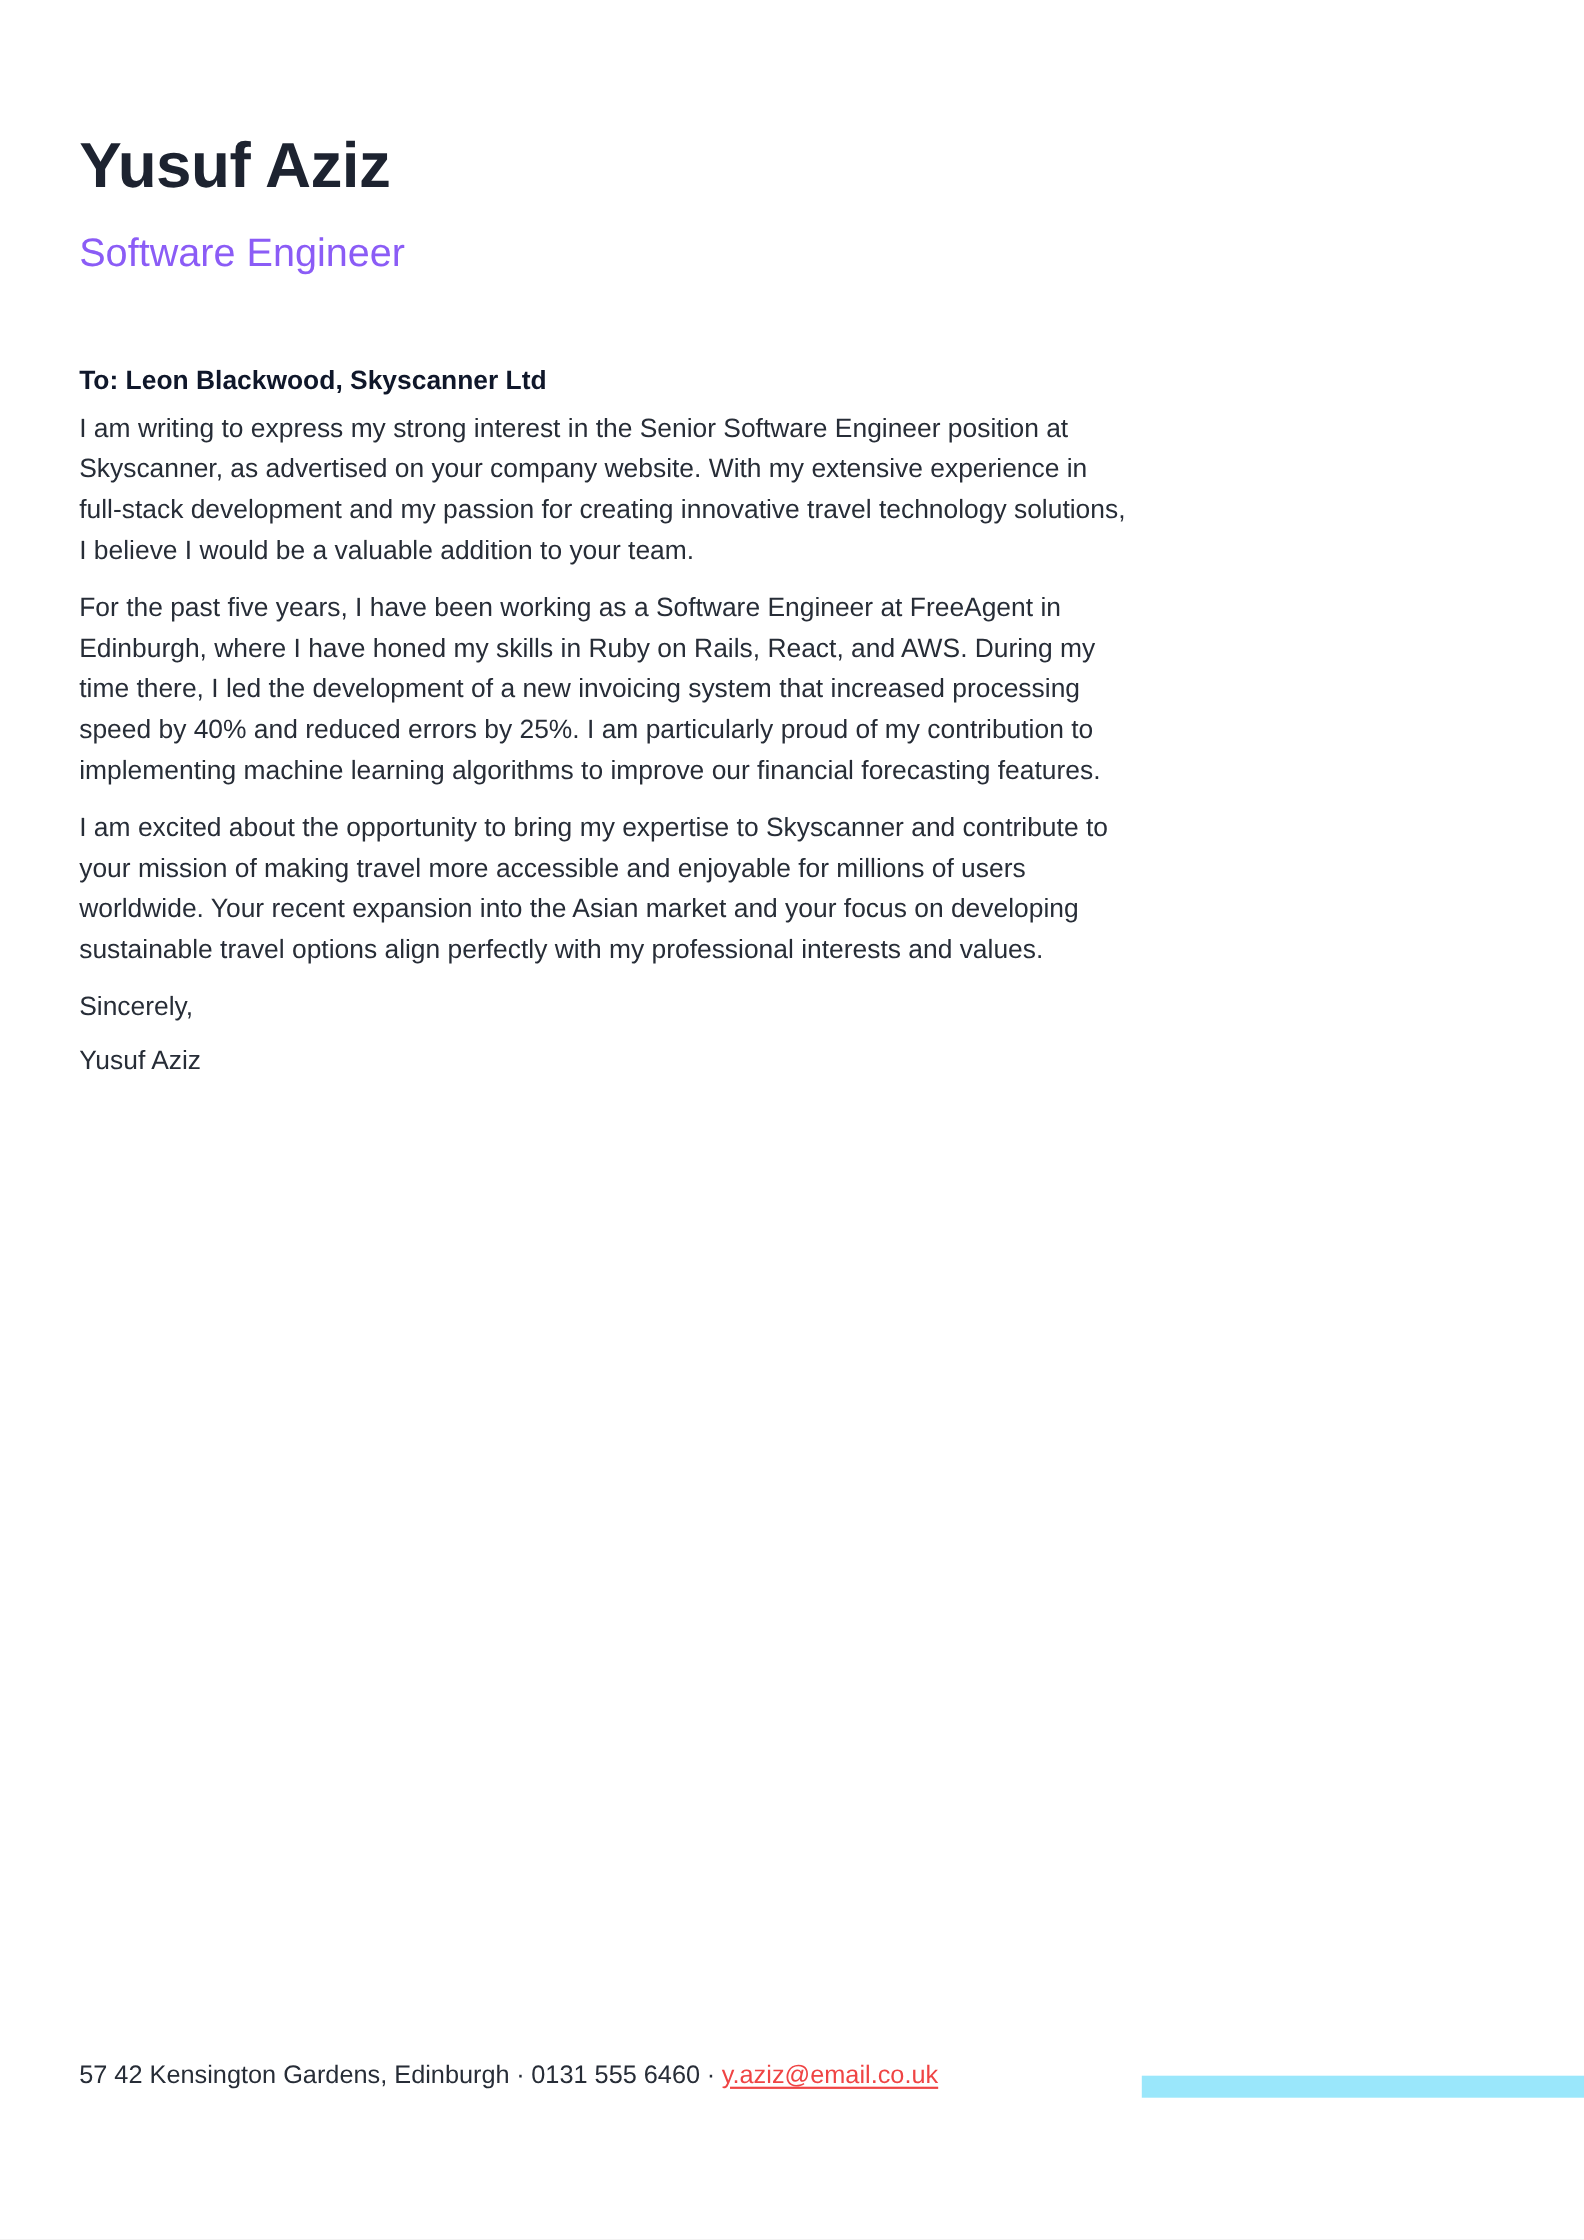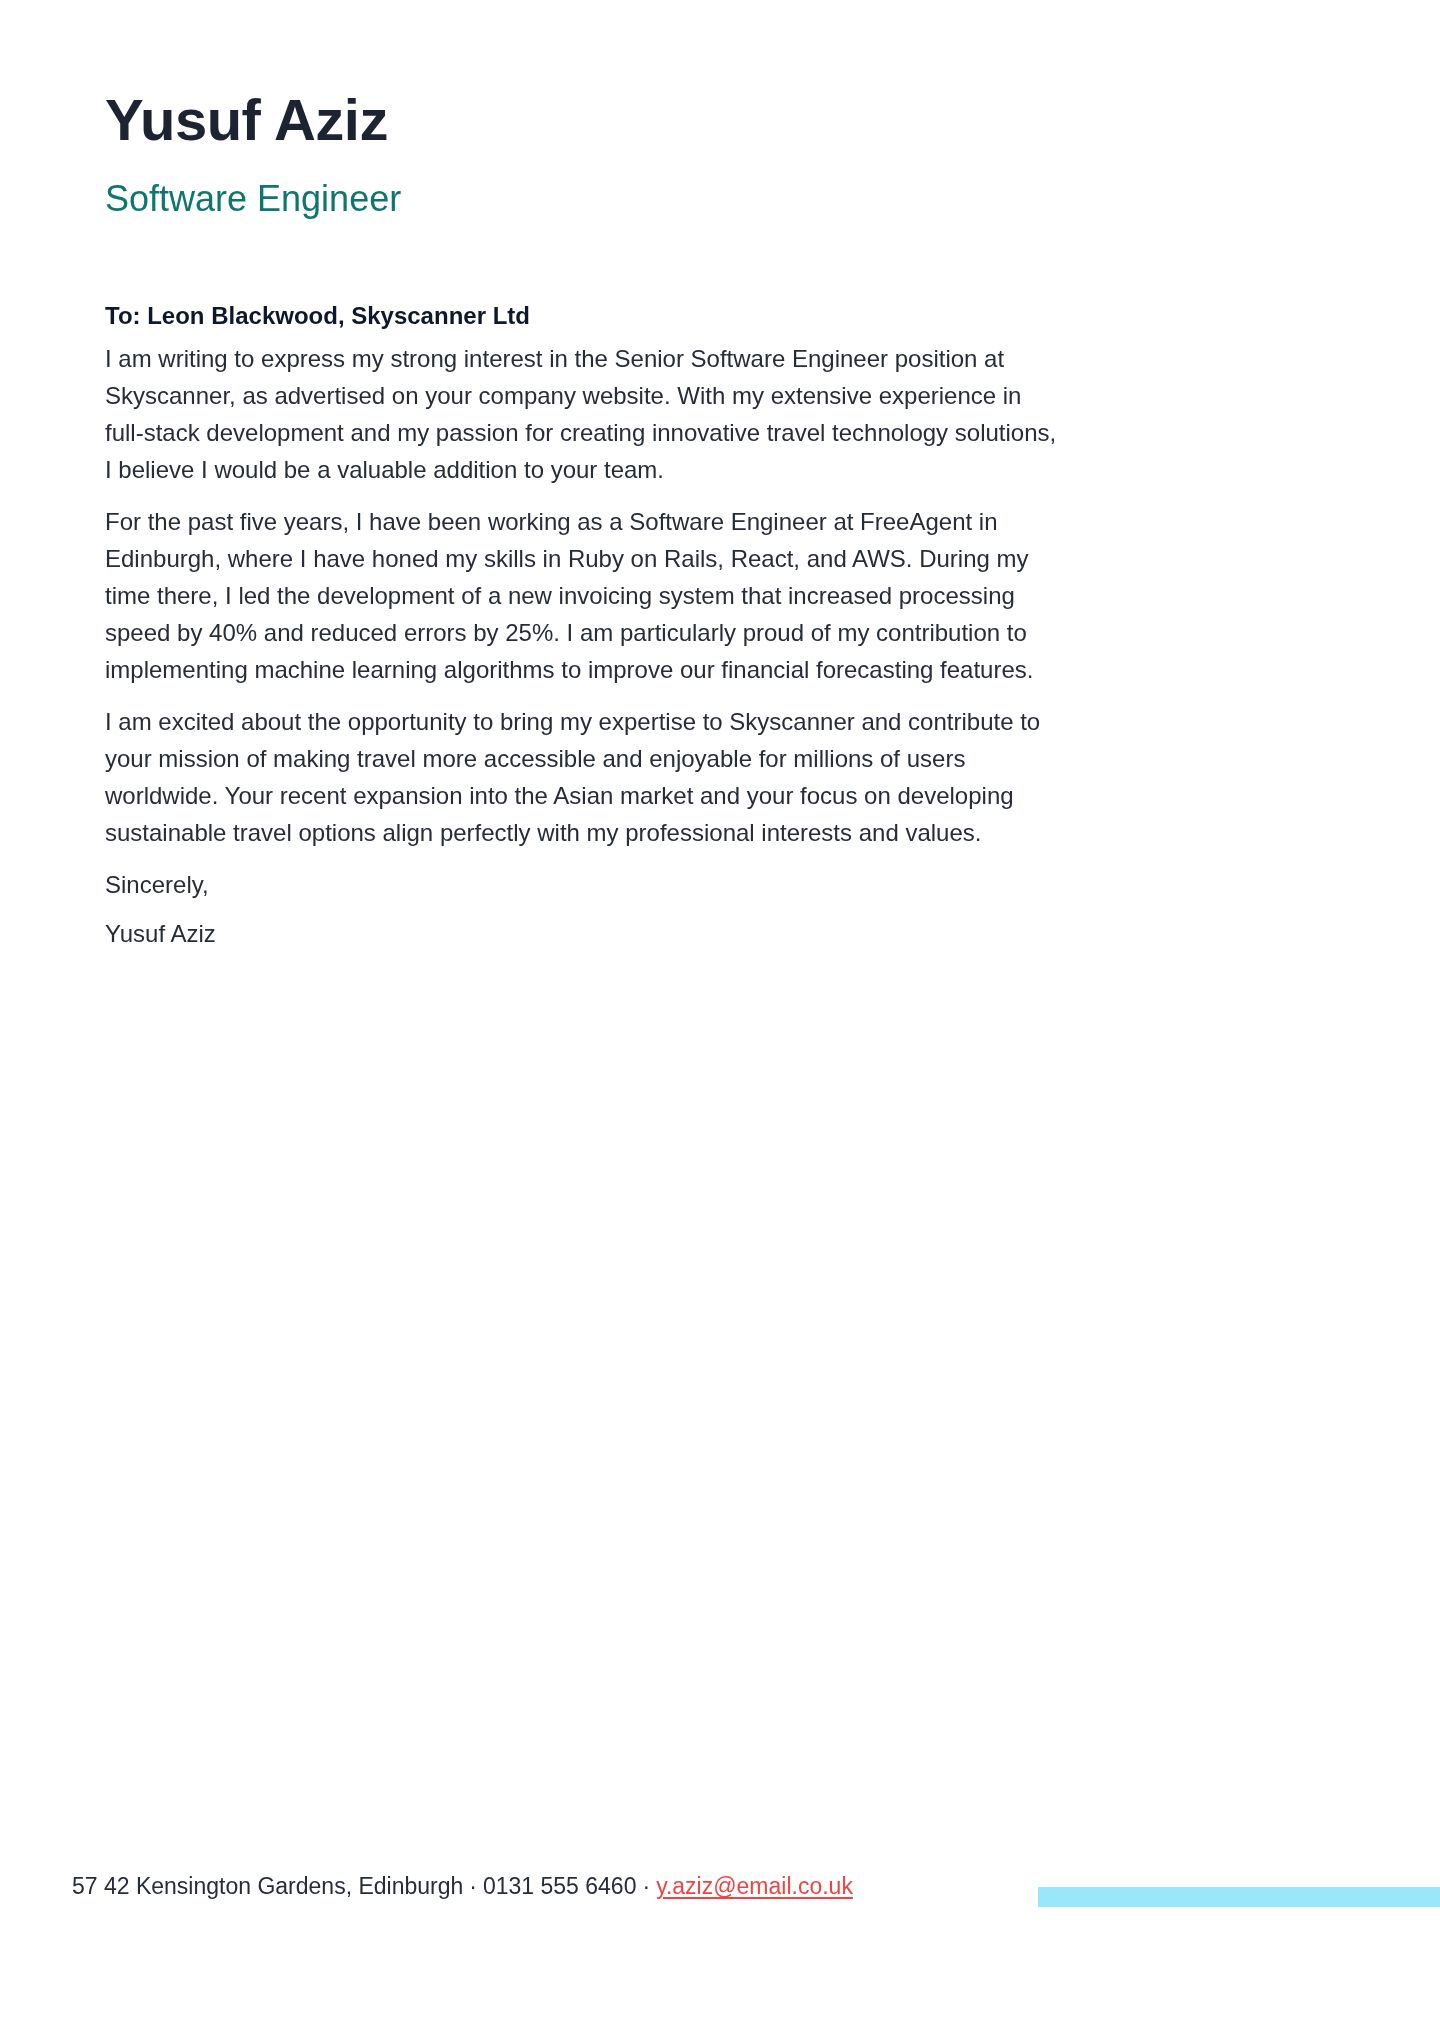--- a/index.html
+++ b/index.html
@@ -10,39 +10,38 @@
     position: relative;
     width: 1440px;
     height: 2036px;
     margin: 0 auto;
     background: #ffffff;
     overflow: hidden;
     color: #272d37;
   }
 
   .content {
-    padding: 85px 0 0 72px;
+    padding: 116px 0 0 72px;
     width: 1030px;
-    margin-left: 33px;
   }
 
   .name {
     font-size: 58px;
     line-height: 70px;
     font-weight: 700;
     letter-spacing: -0.5px;
     color: #1d2330;
   }
 
   .job-title {
     margin-top: 22px;
     font-size: 36px;
     line-height: 44px;
     font-weight: 400;
-    color: #0f766e;
+    color: #8b5cf6;
   }
 
   .letter {
     width: 958px;
     font-size: 24px;
     line-height: 37px;
   }
 
   .recipient {
     margin: 76px 0 6px;

